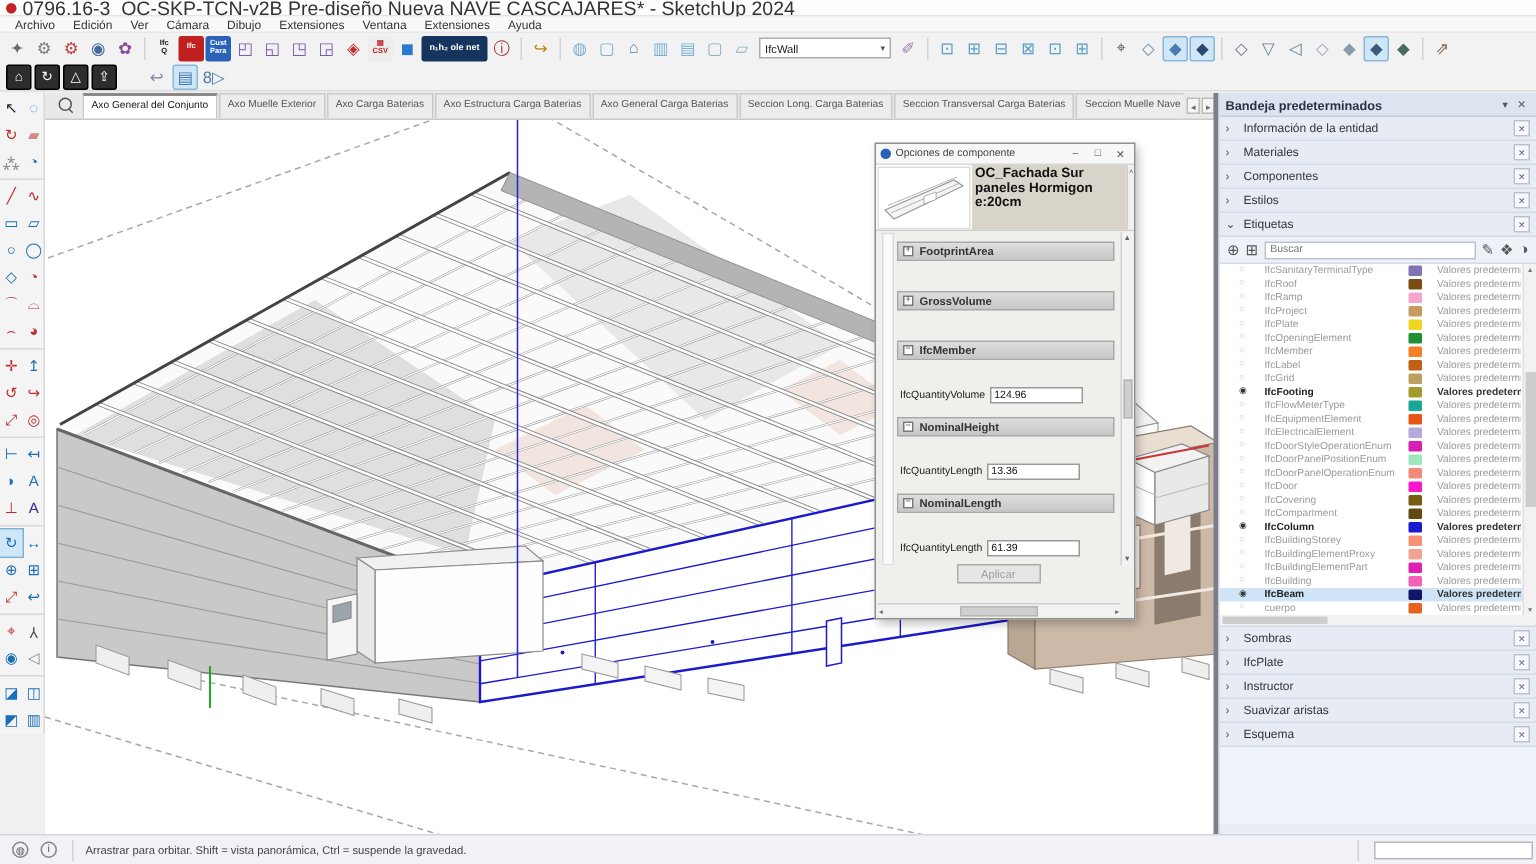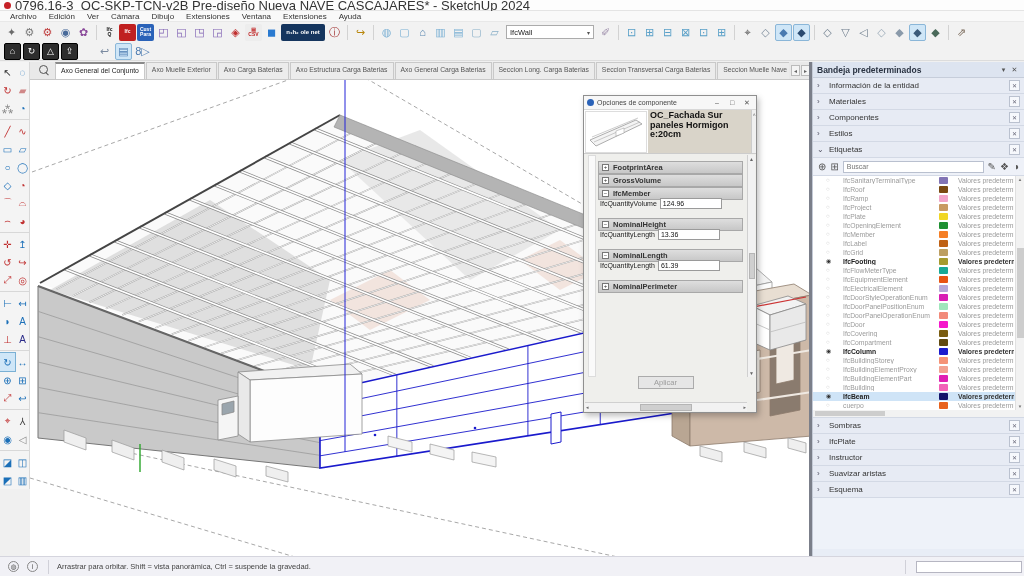--- a/index.html
+++ b/index.html
@@ -73,21 +73,21 @@
   .dlg-head { height:44px; background:#fff; display:flex; border-bottom:1px solid #ccc; }
   .dlg-thumb { width:62px; height:42px; background:#fff; border:1px solid #ddd; margin:1px; flex:0 0 auto; }
   .dlg-name { flex:1 1 auto; background:#d9d4c9; color:#111; font-weight:bold; font-size:9px;
     line-height:1.08; padding:1px 2px; overflow:hidden; }
   .dlg-name-sb { width:8px; background:#f0f0f0; border-left:1px solid #ccc; font-size:5px; color:#666;
     text-align:center; padding-top:2px; }
   .dlg-body { position:absolute; left:0; top:59px; right:9px; bottom:35px; padding:6px 4px 0 14px; overflow:hidden; }
   .dlg-gutter { position:absolute; left:4px; top:59px; width:8px; bottom:35px; background:#fafafa;
     border:1px solid #dcdcdc; }
   .grp-bar { height:13px; background:linear-gradient(#dedede,#c7c7c7); border:1px solid #a8a8a8;
-    display:flex; align-items:center; gap:4px; padding:0 3px; margin-bottom:0; }
+    display:flex; align-items:center; gap:4px; padding:0 3px; margin-bottom:20px; }
   .grp-toggle { width:7px; height:7px; border:1px solid #777; background:#fff; font-size:6px;
     line-height:5px; text-align:center; color:#333; }
   .grp-label { font-size:7.5px; font-weight:bold; color:#333; }
   .fld-row { display:flex; align-items:center; gap:3px; margin:-2px 0 9px 2px; }
   .fld-label { font-size:7px; color:#222; white-space:nowrap; }
   .fld-input { width:62px; height:11px; border:1px solid #9a9a9a; background:#fff; font-size:7px;
     font-family:"Liberation Sans",sans-serif; padding:0 2px; color:#111; }
   .dlg-vscroll { position:absolute; right:1px; top:59px; bottom:35px; width:8px; background:#f2f2f2;
     border-left:1px solid #d0d0d0; font-size:5px; color:#666; display:flex; flex-direction:column;
     justify-content:space-between; align-items:center; padding:1px 0; }

